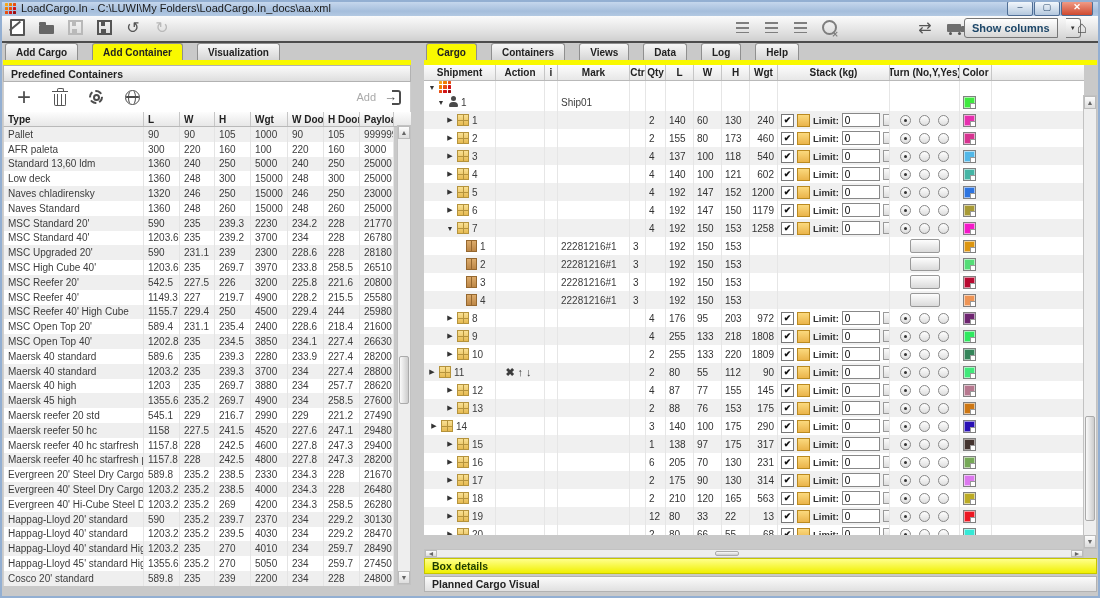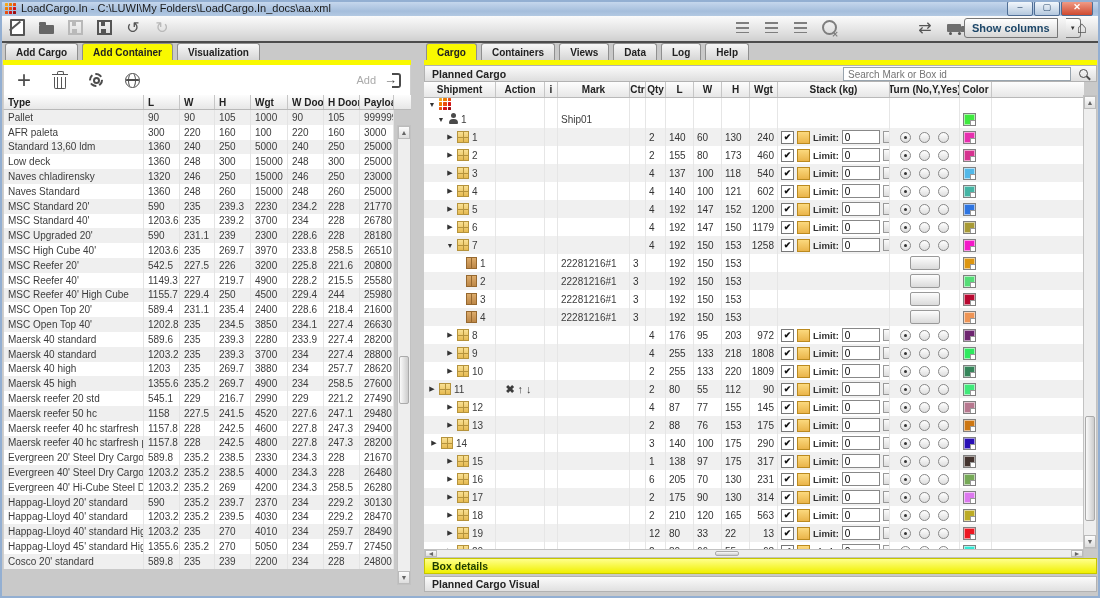--- a/index.html
+++ b/index.html
@@ -44,21 +44,21 @@
   .showcols{height:18px;border:1px solid #767676;border-radius:3px 0 0 3px;background:linear-gradient(#fff,#d6d6d6);
     font-size:11px;font-weight:bold;color:#1c4668;padding:0 7px;display:inline-flex;align-items:center}
   .showcols-arrow{height:18px;width:14px;border:1px solid #767676;border-left:none;border-radius:0 3px 3px 0;
     background:linear-gradient(#fff,#d6d6d6);font-size:6px;display:inline-flex;align-items:center;justify-content:center;color:#333}
 
   
   .lpanel{position:absolute;left:3px;top:43px;width:408px;bottom:3px}
   .rpanel{position:absolute;left:424px;top:43px;width:673px;bottom:3px}
   .splitter{position:absolute;left:411px;top:43px;width:13px;bottom:0;background:#c9c9c9}
 
-  .tabs{display:flex;gap:4px;height:17px;padding-left:2px;align-items:flex-end}
+  .tabs{display:flex;gap:14px;height:17px;padding-left:2px;align-items:flex-end}
   .tab{height:16px;padding:0 10px;display:flex;align-items:center;font-size:10px;font-weight:bold;color:#222;
     background:linear-gradient(#f7f7f7,#d6d6d6);border:1px solid #8f8f8f;border-bottom:none;border-radius:3px 3px 0 0;white-space:nowrap}
   .tab.active{background:#f9f900}
   .ystrip{height:5px;background:#f9f900}
   .sechead{height:15px;background:linear-gradient(#fbfbfb,#dedede);border:1px solid #b2b2b2;display:flex;align-items:center;
     font-size:10.5px;font-weight:bold;padding-left:7px;color:#222;position:relative}
 
   
   .ltoolbar{height:30px;background:#fff;border-left:1px solid #cfcfcf;border-right:1px solid #cfcfcf;
     display:flex;align-items:center;gap:16px;padding-left:10px;position:relative}
@@ -226,20 +226,23 @@
   </div>
 </div>
 
 <div class="lpanel">
   <div class="tabs" id="ltabs">
       <span class="tab">Add Cargo</span>
       <span class="tab active">Add Container</span>
       <span class="tab">Visualization</span>
     </div>
   <div class="ystrip"></div>
+  <div class="sechead">
+    <span>Predefined Containers</span>
+  </div>
   <div class="ltoolbar">
     <span class="lt-ic plusic">+</span>
     <span class="lt-ic">
         <span class="trash"></span>
       </span>
     <span class="lt-ic">
         <span class="gear"></span>
       </span>
     <span class="lt-ic">
         <span class="globe"></span>
@@ -581,27 +584,20 @@
 <div class="rpanel">
   <div class="tabs" id="rtabs">
       <span class="tab active">Cargo</span>
       <span class="tab">Containers</span>
       <span class="tab">Views</span>
       <span class="tab">Data</span>
       <span class="tab">Log</span>
       <span class="tab">Help</span>
     </div>
   <div class="ystrip"></div>
-  <div class="sechead rsechead">
-    <span>Planned Cargo</span>
-    <input class="search" placeholder="Search Mark or Box id" style="">
-    <span class="magbtn">
-        <span class="mag"></span>
-      </span>
-  </div>
   <div class="rhead" id="rhead">
       <div>Shipment</div>
       <div>Action</div>
       <div>i</div>
       <div>Mark</div>
       <div>Ctr</div>
       <div>Qty</div>
       <div>L</div>
       <div>W</div>
       <div>H</div>

